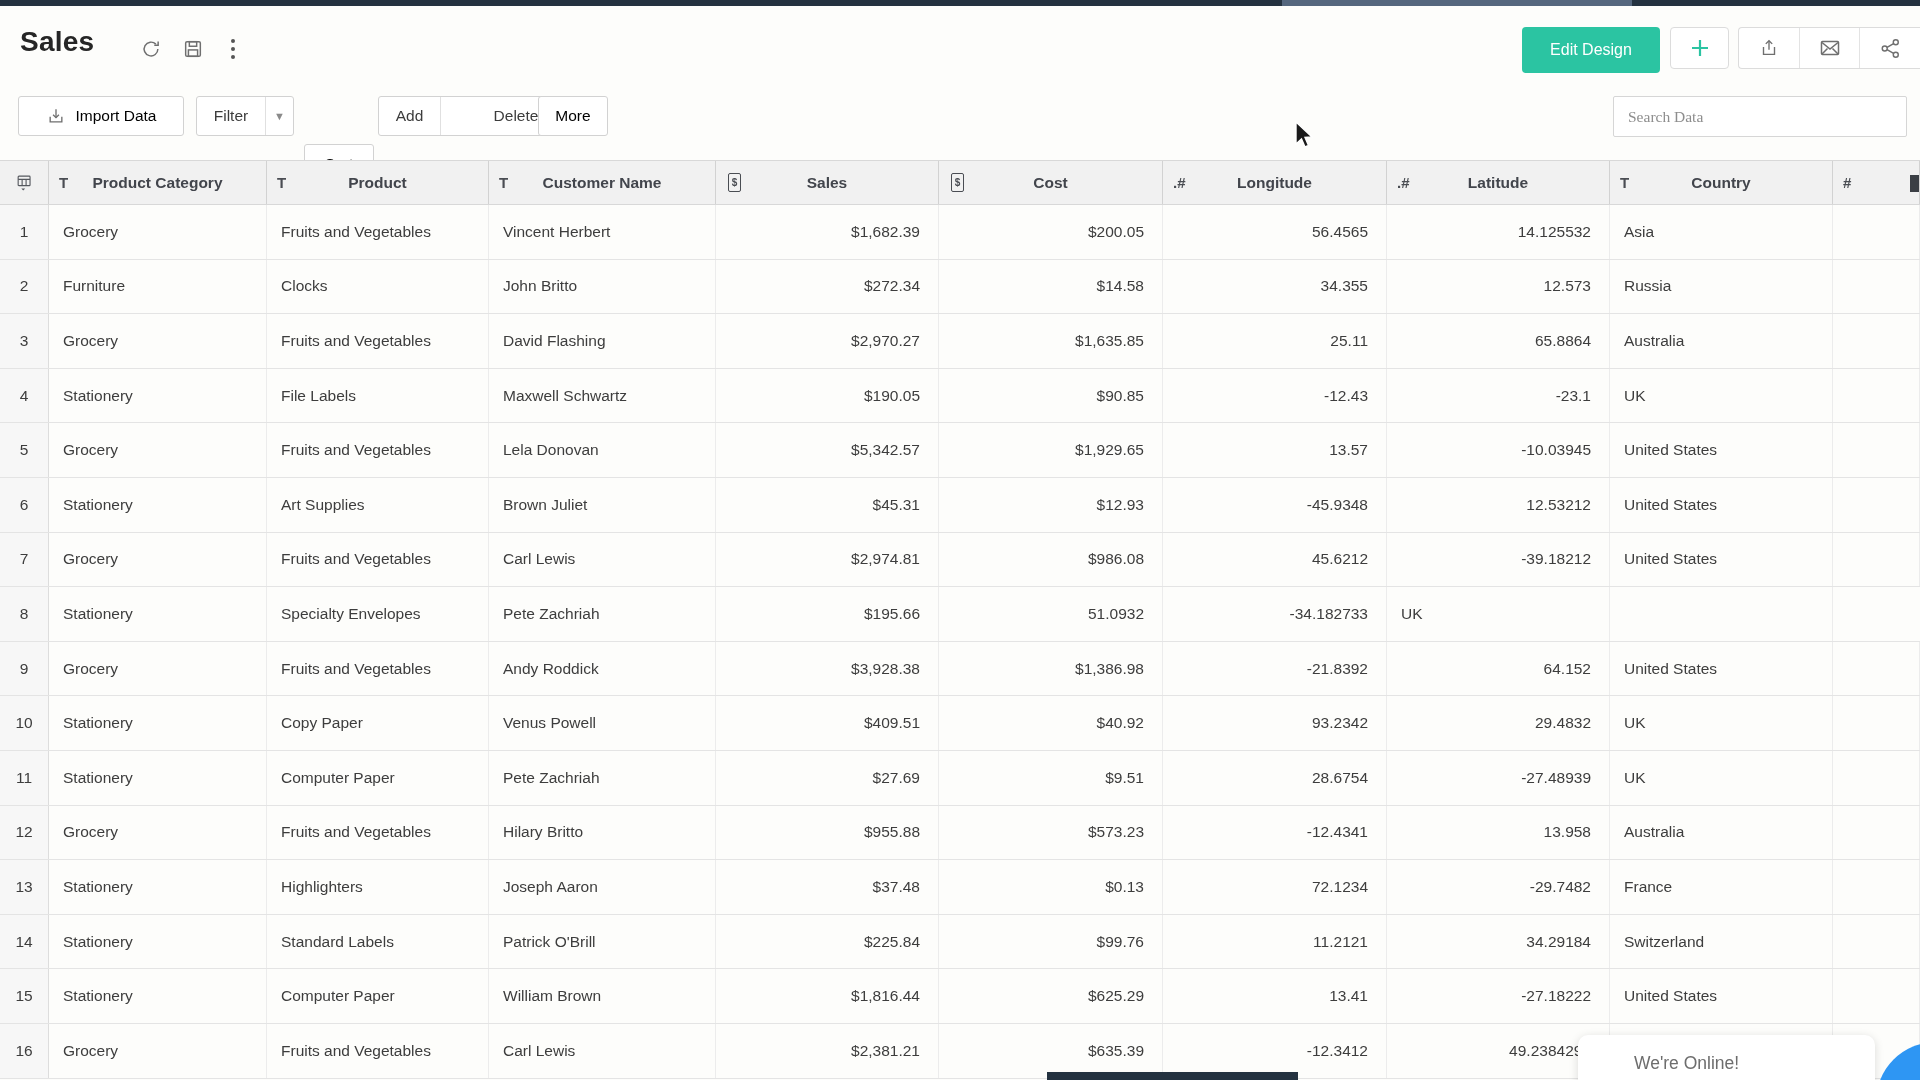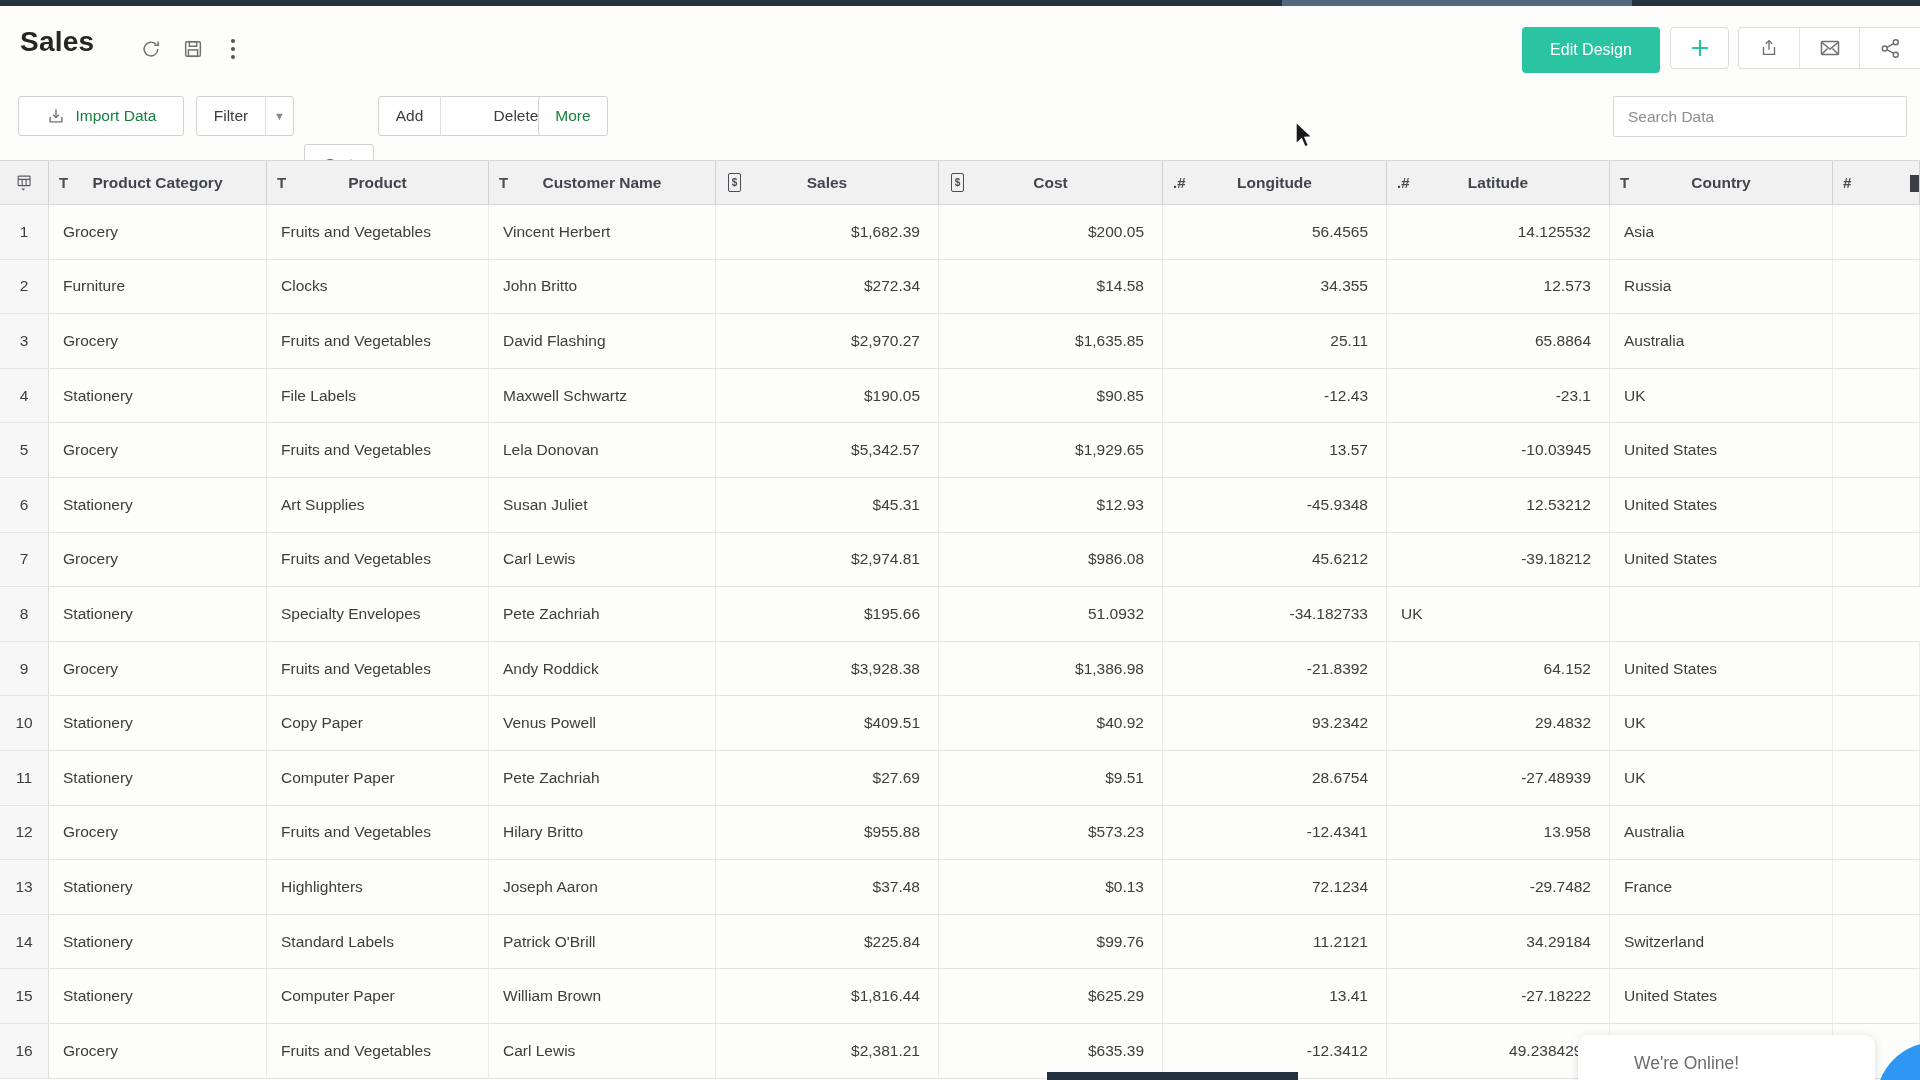--- a/index.html
+++ b/index.html
@@ -43,40 +43,40 @@
     flex:1; display:flex; align-items:center; justify-content:center; cursor:pointer;
     border-right:1px solid #e3e3e3;
   }
   .icon-group .igroup-btn:last-child { border-right:none; }
   .icon-group svg { stroke:#6f6f6f; fill:none; stroke-width:1.5; }
 
   
   .toolbar { position:absolute; top:96px; left:0; width:1920px; height:42px; }
   .tbtn {
     position:absolute; top:0; height:40px; background:#fff; border:1px solid #d2d2d2; border-radius:3px;
-    font-size:15.5px; color:#15803d; display:flex; align-items:center; justify-content:center; cursor:pointer;
+    font-size:15.5px; color:#000000; display:flex; align-items:center; justify-content:center; cursor:pointer;
     font-family:inherit;
   }
   .tbtn-import { left:18px; width:166px; gap:10px; }
   .tbtn-import svg { stroke:#6f6f6f; fill:none; stroke-width:1.6; }
   .filter-split { position:absolute; left:196px; top:0; width:98px; height:40px; border:1px solid #d2d2d2; border-radius:3px; background:#fff; display:flex; }
   .filter-main { flex:1; display:flex; align-items:center; justify-content:center; font-size:15.5px; cursor:pointer; }
   .filter-caret { width:28px; border-left:1px solid #e0e0e0; display:flex; align-items:center; justify-content:center; cursor:pointer; color:#8a8a8a; font-size:11px; }
   .tbtn-sort { left:304px; width:70px;margin-top:48px; }
   .addel { display:flex; align-items:center; justify-content:center; font-size:15.5px; cursor:pointer; height:100%; }
   .addel-add { width:62px; border-right:1px solid #e0e0e0; }
   .addel-delete { width:80px; }
   .tbtn-more { left:538px; width:70px; }
   .search-box {
     position:absolute; left:1613px; top:0; width:294px; height:41px;
     background:#fff; border:1px solid #d6d6d6; border-radius:2px;
   }
   .search-box input {
     width:100%; height:100%; border:none; outline:none; background:transparent;
-    font-size:15.5px; color:#444; padding:0 14px; font-family:Liberation Sans, sans-serif;
+    font-size:15.5px; color:#444; padding:0 14px; font-family:Liberation Serif, serif;
   }
   .search-box input::placeholder { color:#8d8d8d; }
 
   
   .grid-table { position:absolute; top:160px; left:0; width:1920px; }
   .grid-row {
     display:grid;
     grid-template-columns:49px 218px 222px 227px 223px 224px 224px 223px 223px 1fr;
   }
   .ghead { height:45px; background:#f1f1f1; border-top:1px solid #d8d8d8; border-bottom:1px solid #d8d8d8; }
@@ -315,21 +315,21 @@
     <div class="gcell ar">13.57</div>
     <div class="gcell ar">-10.03945</div>
     <div class="gcell al">United States</div>
     <div class="gcell"></div>
   </div>
 
   <div class="grid-row">
     <div class="gcell rownum">6</div>
     <div class="gcell al">Stationery</div>
     <div class="gcell al">Art Supplies</div>
-    <div class="gcell al">Susan Juliet</div>
+    <div class="gcell al">Brown Juliet</div>
     <div class="gcell ar">$45.31</div>
     <div class="gcell ar">$12.93</div>
     <div class="gcell ar">-45.9348</div>
     <div class="gcell ar">12.53212</div>
     <div class="gcell al">United States</div>
     <div class="gcell"></div>
   </div>
 
   <div class="grid-row">
     <div class="gcell rownum">7</div>

